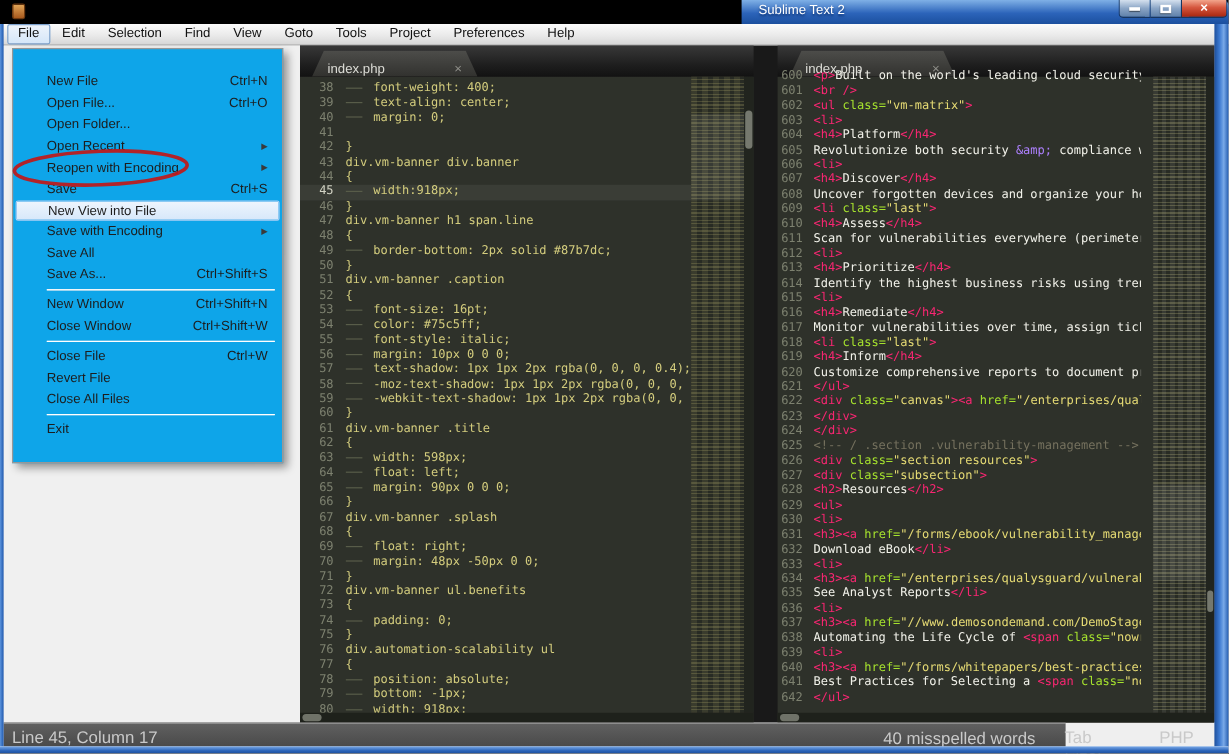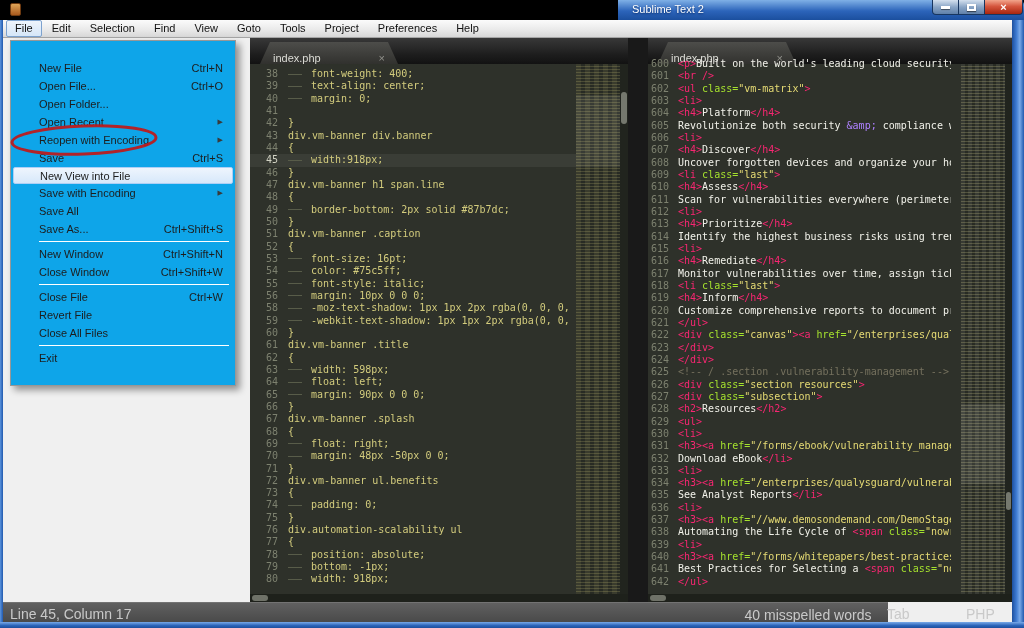--- a/index.html
+++ b/index.html
@@ -89,21 +89,21 @@
   .pL .vscroll{right:0;width:8px}
   .pR .vscroll{right:0;width:7px}
   .vthumb{position:absolute;left:1px;right:1px;border-radius:3px;background:#75786e}
   .hscroll{position:absolute;left:0;right:0;bottom:0;height:8px;background:#1e211b}
   .hthumb{position:absolute;top:1px;height:6px;width:16px;left:2px;border-radius:3px;background:#6f7268}
 
   
   .statusbar{position:absolute;left:3px;top:602px;width:885px;height:20px;
     background:linear-gradient(#606060,#4a4a4a);border-top:1px solid #737373;color:var(--status-text);font-size:14px}
   .sb-pos{position:absolute;left:7px;top:3px}
-  .sb-misspell{position:absolute;left:733px;top:4px;width:144px;text-align:center}
+  .sb-misspell{position:absolute;left:733px;top:4px;width:144px;text-align:left}
   .sb-tabsize{position:absolute;left:884px;top:3px}
   .sb-syntax{position:absolute;left:963px;top:3px}
 
   
   .b-left{position:absolute;left:0;top:20px;width:3px;height:602px;background:linear-gradient(90deg,#5c94dd,#2059ae)}
   .b-right{position:absolute;right:0;top:20px;width:12px;height:602px;background:linear-gradient(90deg,#1d4f9d,#3c79d0 35%,#79a9e8 65%,#2059ae)}
   .b-bottom{position:absolute;left:0;top:622px;width:100%;height:6px;background:linear-gradient(#79a9e8,#2a63b8 60%,#1d4f9d)}
 </style>
 </head>
 <body>
@@ -164,20 +164,21 @@
             <div class="row"><span class="ln">47</span><span class="lc"><span class="tok-css">div.vm-banner h1 span.line</span></span></div>
             <div class="row"><span class="ln">48</span><span class="lc"><span class="tok-css">{</span></span></div>
             <div class="row"><span class="ln">49</span><span class="lc"><span class="ind"></span><span class="tok-css">border-bottom: 2px solid #87b7dc;</span></span></div>
             <div class="row"><span class="ln">50</span><span class="lc"><span class="tok-css">}</span></span></div>
             <div class="row"><span class="ln">51</span><span class="lc"><span class="tok-css">div.vm-banner .caption</span></span></div>
             <div class="row"><span class="ln">52</span><span class="lc"><span class="tok-css">{</span></span></div>
             <div class="row"><span class="ln">53</span><span class="lc"><span class="ind"></span><span class="tok-css">font-size: 16pt;</span></span></div>
             <div class="row"><span class="ln">54</span><span class="lc"><span class="ind"></span><span class="tok-css">color: #75c5ff;</span></span></div>
             <div class="row"><span class="ln">55</span><span class="lc"><span class="ind"></span><span class="tok-css">font-style: italic;</span></span></div>
             <div class="row"><span class="ln">56</span><span class="lc"><span class="ind"></span><span class="tok-css">margin: 10px 0 0 0;</span></span></div>
+            <div class="row"><span class="ln">57</span><span class="lc"><span class="ind"></span><span class="tok-css">text-shadow: 1px 1px 2px rgba(0, 0, 0, 0.4);</span></span></div>
             <div class="row"><span class="ln">58</span><span class="lc"><span class="ind"></span><span class="tok-css">-moz-text-shadow: 1px 1px 2px rgba(0, 0, 0, 0</span></span></div>
             <div class="row"><span class="ln">59</span><span class="lc"><span class="ind"></span><span class="tok-css">-webkit-text-shadow: 1px 1px 2px rgba(0, 0, 0</span></span></div>
             <div class="row"><span class="ln">60</span><span class="lc"><span class="tok-css">}</span></span></div>
             <div class="row"><span class="ln">61</span><span class="lc"><span class="tok-css">div.vm-banner .title</span></span></div>
             <div class="row"><span class="ln">62</span><span class="lc"><span class="tok-css">{</span></span></div>
             <div class="row"><span class="ln">63</span><span class="lc"><span class="ind"></span><span class="tok-css">width: 598px;</span></span></div>
             <div class="row"><span class="ln">64</span><span class="lc"><span class="ind"></span><span class="tok-css">float: left;</span></span></div>
             <div class="row"><span class="ln">65</span><span class="lc"><span class="ind"></span><span class="tok-css">margin: 90px 0 0 0;</span></span></div>
             <div class="row"><span class="ln">66</span><span class="lc"><span class="tok-css">}</span></span></div>
             <div class="row"><span class="ln">67</span><span class="lc"><span class="tok-css">div.vm-banner .splash</span></span></div>

